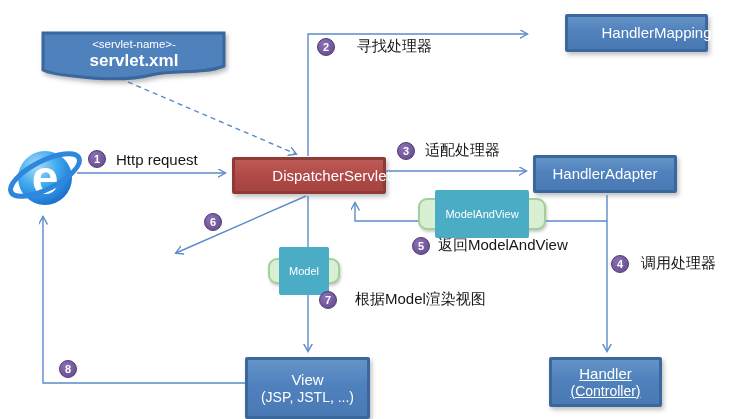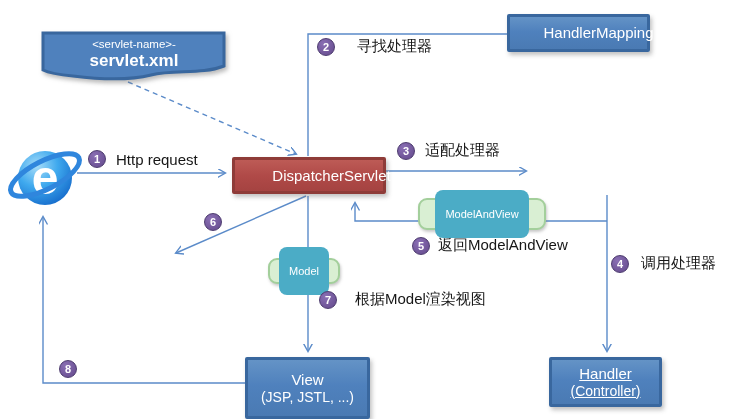--- a/index.html
+++ b/index.html
@@ -9,21 +9,21 @@
   .node{position:absolute;z-index:2;box-sizing:border-box;border:3px solid #39679e;
         background:linear-gradient(180deg,#6493c6 0%,#4f81bd 45%,#4a7ab3 100%);
         color:#fff;display:flex;flex-direction:column;align-items:center;justify-content:center;
         text-align:center;box-shadow:2px 3px 4px rgba(120,120,120,.45);border-radius:2px;}
   .node .l1{font-size:15px;line-height:18px;}
   .node .l2{font-size:14px;line-height:17px;}
   .node.red{border-color:#8e3b38;background:linear-gradient(180deg,#bd5b56 0%,#b04a48 50%,#a54341 100%);}
   .capsule{position:absolute;z-index:3;box-sizing:border-box;background:#d9efd3;border:2px solid #a3cf9b;
            border-radius:9px;display:flex;align-items:center;justify-content:center;
            box-shadow:1px 2px 3px rgba(120,120,120,.4);}
-  .capsule .chip{background:#4bacc6;color:#fff;font-size:11px;padding:17px 10px;border-radius:8px;
+  .capsule .chip{background:#4bacc6;color:#fff;font-size:11px;padding:17px 10px;border-radius:2px;
                  line-height:14px;white-space:nowrap;}
   .step{position:absolute;z-index:3;display:flex;align-items:center;}
   .stepnum{width:16px;height:16px;border-radius:50%;background:radial-gradient(circle at 35% 30%,#8a6fb4,#63498b);
            border:1.5px solid #4c3a6e;color:#fff;font-size:11px;line-height:16px;text-align:center;
            flex:0 0 auto;font-weight:bold;}
   .steptext{font-size:15px;color:#161616;white-space:nowrap;}
   .wavetext{position:absolute;z-index:3;color:#fff;text-align:center;}
   .wavetext .l1{font-size:11.5px;line-height:14px;}
   .wavetext .l2{font-size:17px;line-height:20px;font-weight:bold;}
 </style>
@@ -69,24 +69,27 @@
   </svg>
   <div class="wavetext" style="left:42px;top:37px;width:184px;">
     <div class="l1">&lt;servlet-name&gt;-</div>
     <div class="l2">servlet.xml</div>
   </div>
 
   <div class="node red" style="left:232px;top:157px;width:154px;height:37px;padding-left:45px;">
     <div class="l1">DispatcherServlet</div>
   </div>
 
-  <div class="node" style="left:507px;top:14px;width:143px;height:38px;padding-left:40px;">
+  <div class="node" style="left:565px;top:14px;width:143px;height:38px;padding-left:40px;">
     <div class="l1">HandlerMapping</div>
   </div>
 
+  <div class="node" style="left:533px;top:155px;width:144px;height:38px;">
+    <div class="l1">HandlerAdapter</div>
+  </div>
 
   <div class="node" style="left:549px;top:357px;width:113px;height:50px;text-decoration:underline;">
     <div class="l1">Handler</div>
     <div class="l2">(Controller)</div>
   </div>
 
   <div class="node" style="left:245px;top:357px;width:125px;height:62px;">
     <div class="l1">View</div>
     <div class="l2">(JSP, JSTL, ...)</div>
   </div>

